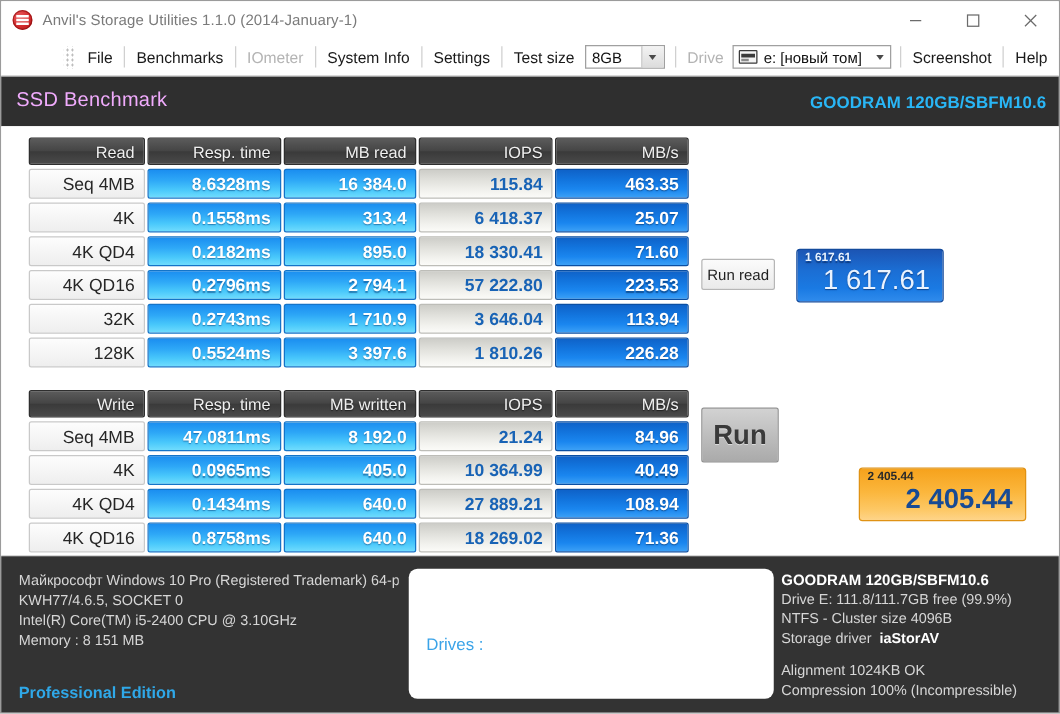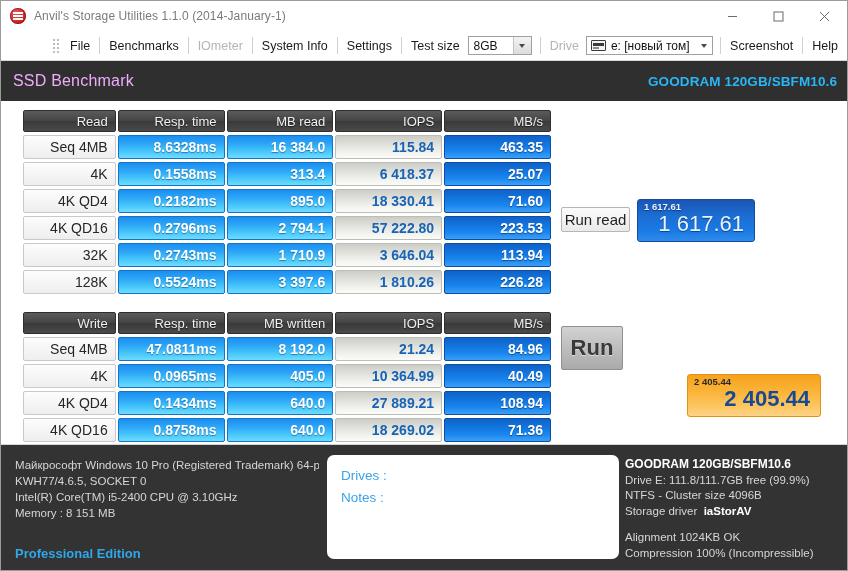--- a/index.html
+++ b/index.html
@@ -170,21 +170,21 @@
   
   .rightpanel{
     position:absolute;left:560px;top:6px;width:280px;height:340px;
   }
   .btn{
     background:linear-gradient(#fbfbfb,#eaeaea);
     border:1px solid #b6b6b6;border-radius:2px;
     color:#1f1f1f;display:flex;align-items:center;justify-content:center;
     box-sizing:border-box;
   }
-  .btn-runread{position:absolute;left:0;top:100px;width:69px;height:25px;font-size:15px;}
+  .btn-runread{position:absolute;left:0;top:100px;width:59px;height:25px;font-size:12px;}
   .btn-runwrite{position:absolute;left:0;top:352px;width:59px;height:25px;font-size:11.5px;}
   .btn-run{
     position:absolute;left:0px;top:219px;width:62px;height:44px;
     font-size:22px;font-weight:bold;color:#3a3a3a;
     background:linear-gradient(#d2d2d2,#aaaaaa);
     border:1px solid #8f8f8f;
     text-shadow:0 1px 0 rgba(255,255,255,.5);
   }
   .score{
     position:absolute;border-radius:3px;box-sizing:border-box;
@@ -231,21 +231,21 @@
   }
   .status .col-left .edition{
     color:#2fa8e8;font-weight:bold;font-size:13px;margin-top:25px;
   }
   .notes{
     position:absolute;left:326px;top:10px;width:292px;height:104px;
     background:#ffffff;border-radius:7px;box-sizing:border-box;
     padding:10px 0 0 14px;
   }
   .notes div{
-    font-size:13.5px;color:#3aa3e8;line-height:22px;
+    font-size:13.5px;color:#3aa3e8;line-height:22px;margin-top:40px;
   }
   .status .col-right{
     position:absolute;left:624px;top:12px;width:220px;
   }
   .status .col-right div{
     font-size:11.5px;color:#d6d6d6;line-height:15.5px;white-space:nowrap;
   }
   .status .col-right .model{color:#ffffff;font-weight:bold;font-size:12px;}
   .status .col-right .driver b{color:#ffffff;}
   .status .col-right .spacer{height:11px;line-height:11px;}

